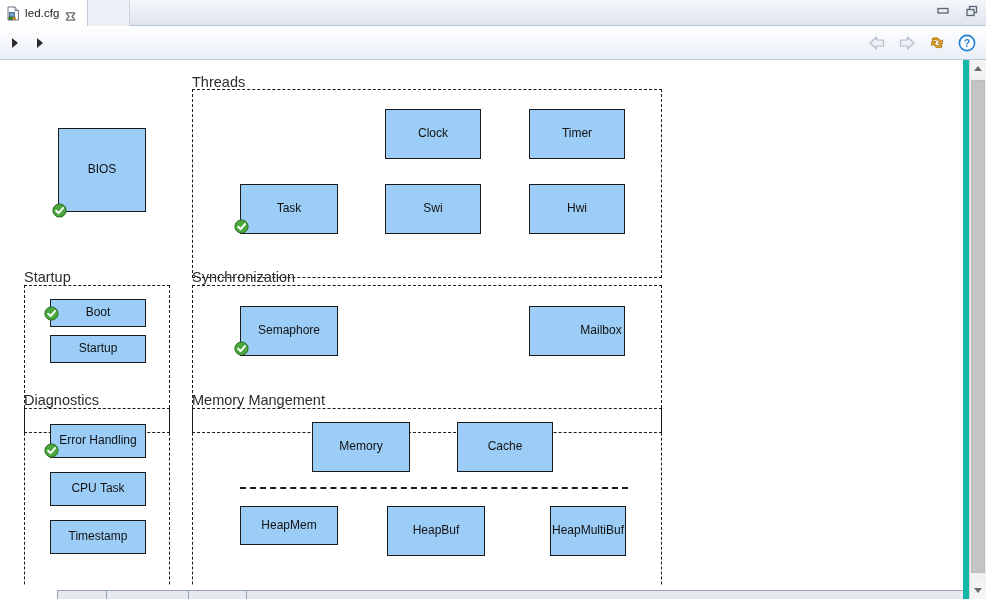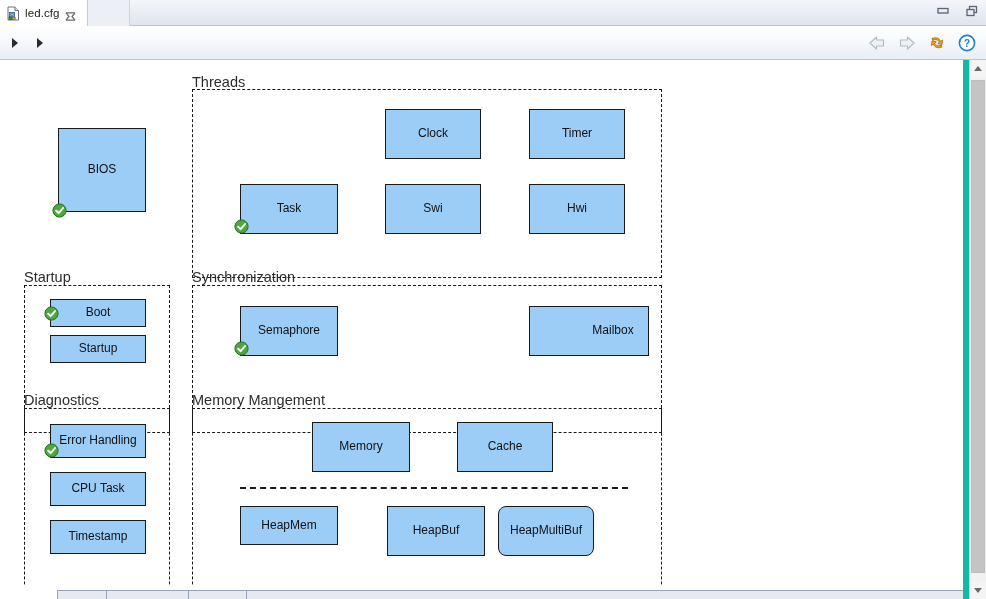--- a/index.html
+++ b/index.html
@@ -366,21 +366,21 @@
 
     <div class="node" style="left:240px; top:246px; width:98px; height:50px;">
       <span class="node-label">Semaphore</span>
       <span class="badge elo">
         <svg width="15" height="15" viewBox="0 0 15 15">
           <circle cx="7.5" cy="7.5" r="6.6" fill="#4aa83c" stroke="#2b6d22" stroke-width="1"></circle>
           <path d="M4.2 7.7 L6.6 10.1 L11 5.1" stroke="#ffffff" stroke-width="2" fill="none" stroke-linecap="round" stroke-linejoin="round"></path>
         </svg>
       </span>
     </div>
-    <div class="node" style="left:529px; top:246px; width:120px; height:50px;padding-left:48px;">
+    <div class="node" style="left:529px; top:246px; width:96px; height:50px;padding-left:48px;">
       <span class="node-label">Mailbox</span>
     </div>
 
     <div class="group-label" style="left:24px; top:332px;">Diagnostics</div>
     <div class="group-box" style="left:24px; top:348px; width:146px; height:221px;"></div>
 
     <div class="node" style="left:50px; top:364px; width:96px; height:34px;">
       <span class="node-label">Error Handling</span>
       <span class="badge elo">
         <svg width="15" height="15" viewBox="0 0 15 15">
@@ -407,21 +407,21 @@
     </div>
 
     <div class="divider-dashed" style="left:240px; top:427px; width:388px;"></div>
 
     <div class="node" style="left:240px; top:446px; width:98px; height:39px;">
       <span class="node-label">HeapMem</span>
     </div>
     <div class="node" style="left:387px; top:446px; width:98px; height:50px;">
       <span class="node-label">HeapBuf</span>
     </div>
-    <div class="node" style="left:498px; top:446px; width:96px; height:50px;border-radius:8px;">
+    <div class="node" style="left:550px; top:446px; width:76px; height:50px;">
       <span class="node-label">HeapMultiBuf</span>
     </div>
   </div>
 
   <div class="vscroll">
     <div class="vs-arrow up">
       <span class="arrow-up"></span>
     </div>
     <div class="vs-thumb"></div>
     <div class="vs-arrow down">

